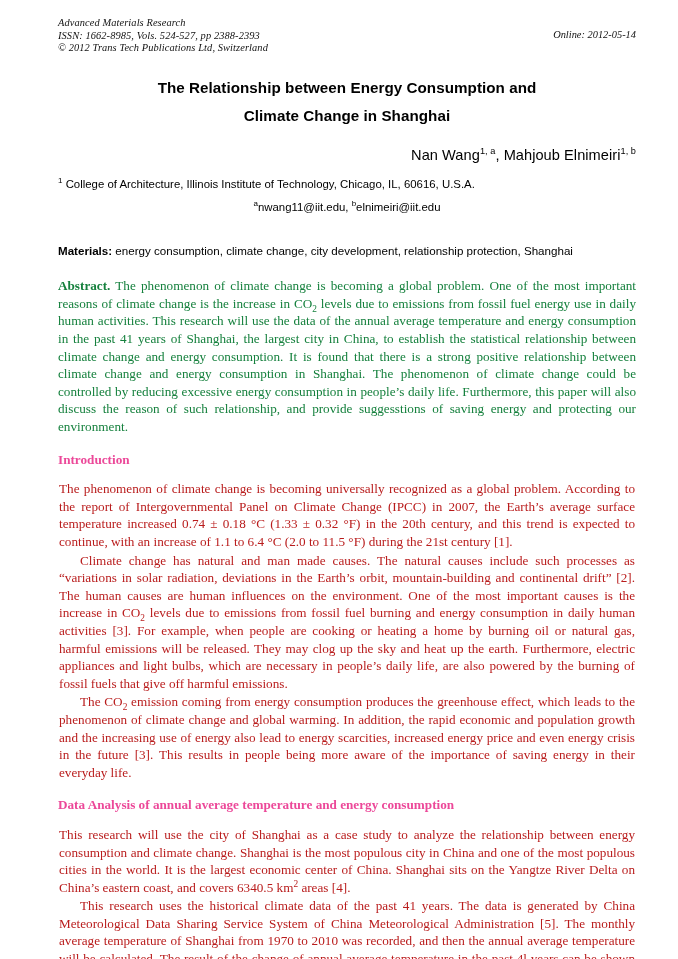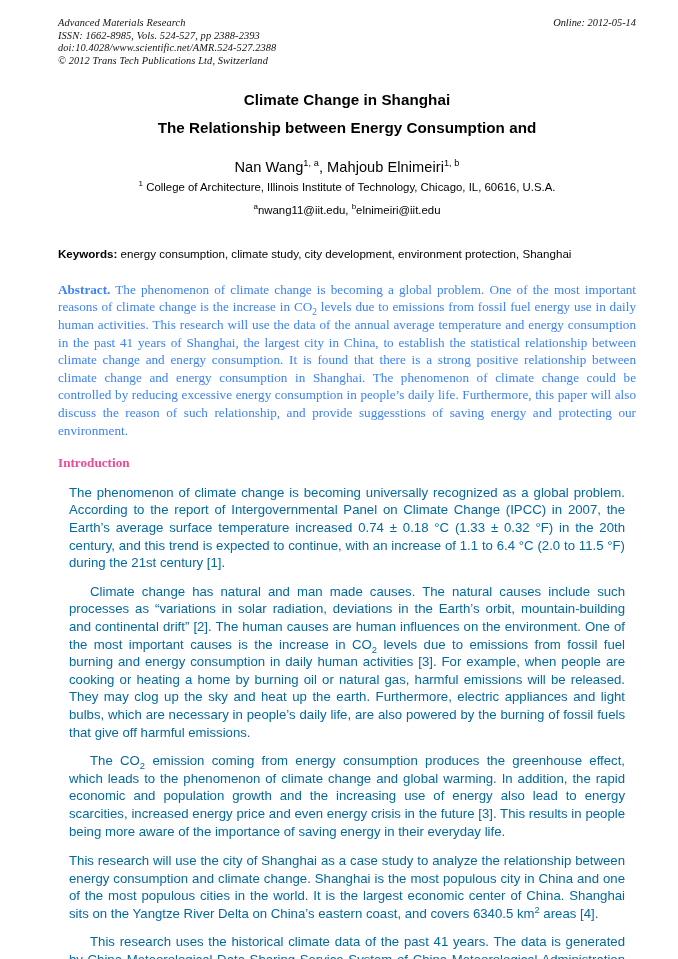--- a/index.html
+++ b/index.html
@@ -36,60 +36,59 @@
     position: relative;
     margin-bottom: 0;
   }
   .journal-header .line {
     white-space: nowrap;
     letter-spacing: 0.1px;
   }
   .online-date {
     position: absolute;
     right: 0;
-    top: 0;
+    top: 12px;
     font-style: italic;
     font-size: 10.4px;
     white-space: nowrap;
   }
 
   
   .title {
     text-align: center;
     font-family: "Liberation Sans", sans-serif;
     font-weight: bold;
     font-size: 15.2px;
     line-height: 28px;
     color: #000;
     margin-top: 19px;
     letter-spacing: 0.05px;
   }
 
   .authors {
-    text-align: center;
+    text-align: right;
     font-family: "Liberation Sans", sans-serif;
     font-size: 14.6px;
     line-height: 20px;
     color: #000;
     margin-top: 15px;
     letter-spacing: 0.05px;
   }
   .authors sup {
     font-size: 9.2px;
     vertical-align: super;
     line-height: 0;
   }
 
   .affiliation {
-    text-align: center;
     font-family: "Liberation Sans", sans-serif;
     font-size: 11.4px;
     line-height: 17px;
     color: #000;
-    margin-top: 2px;
+    margin-top: 11px;
   }
   .affiliation sup {
     font-size: 8px;
     vertical-align: super;
     line-height: 0;
   }
 
   .emails {
     text-align: center;
     font-family: "Liberation Sans", sans-serif;
@@ -117,44 +116,44 @@
     font-weight: bold;
   }
 
   
   .abstract {
     font-family: "Liberation Serif", serif;
     font-size: 13.2px;
     line-height: 17.6px;
     text-align: justify;
     text-justify: inter-word;
-    color: #3b82f6;
+    color: #15803d;
     margin-top: 18px;
   }
   .abstract .ab-label {
     font-weight: bold;
   }
 
   h2.section-heading {
     font-family: "Liberation Serif", serif;
     font-weight: bold;
     font-size: 13.2px;
     line-height: 17.6px;
     margin: 15px 0 0 0;
     color: #ec4899;
   }
 
   p.body {
-    font-family: Liberation Sans, sans-serif;
+    font-family: Liberation Serif, serif;
     font-size: 13.2px;
     line-height: 17.6px;
     text-align: justify;
     text-justify: inter-word;
-    color: #0369a1;
-    margin: 11px;
+    color: #b91c1c;
+    margin: 1px;
   }
   p.body.first {
     margin-top: 12px;
     text-indent: 0;
   }
   p.body.indent {
     text-indent: 21px;
   }
 
   sub.chem {
@@ -169,56 +168,56 @@
   }
 </style>
 </head>
 <body>
 
 <div class="page">
 
   <div class="journal-header">
     <div class="line">Advanced Materials Research</div>
     <div class="line">ISSN: 1662-8985, Vols. 524-527, pp 2388-2393</div>
-    <div class="line">doi:10.4028/www.scientific.net/AMR.524-527.2388</div>
     <div class="line">© 2012 Trans Tech Publications Ltd, Switzerland</div>
     <div class="online-date">Online: 2012-05-14</div>
   </div>
 
   <div class="title">
+    <div>The Relationship between Energy Consumption and</div>
     <div>Climate Change in Shanghai</div>
-    <div>The Relationship between Energy Consumption and</div>
   </div>
 
   <div class="authors">
     <span>Nan Wang</span><sup>1, a</sup><span>, </span><span>Mahjoub Elnimeiri</span><sup>1, b</sup>
   </div>
 
   <div class="affiliation">
     <sup>1</sup> <span>College of Architecture, Illinois Institute of Technology, Chicago, IL, 60616, U.S.A.</span>
   </div>
 
   <div class="emails">
     <sup>a</sup><span>nwang11@iit.edu,</span> <sup>b</sup><span>elnimeiri@iit.edu</span>
   </div>
 
   <div class="keywords">
-    <span class="kw-label">Keywords:</span> <span>energy consumption, climate study, city development, environment protection, Shanghai</span>
+    <span class="kw-label">Materials:</span> <span>energy consumption, climate change, city development, relationship protection, Shanghai</span>
   </div>
 
   <div class="abstract">
     <span class="ab-label">Abstract.</span> <span>The phenomenon of climate change is becoming a global problem. One of the most important reasons of climate change is the increase in CO</span><sub class="chem">2</sub><span> levels due to emissions from fossil fuel energy use in daily human activities. This research will use the data of the annual average temperature and energy consumption in the past 41 years of Shanghai, the largest city in China, to establish the statistical relationship between climate change and energy consumption. It is found that there is a strong positive relationship between climate change and energy consumption in Shanghai. The phenomenon of climate change could be controlled by reducing excessive energy consumption in people’s daily life. Furthermore, this paper will also discuss the reason of such relationship, and provide suggesstions of saving energy and protecting our environment.</span>
   </div>
 
   <h2 class="section-heading">Introduction</h2>
 
   <p class="body first">The phenomenon of climate change is becoming universally recognized as a global problem. According to the report of Intergovernmental Panel on Climate Change (IPCC) in 2007, the Earth’s average surface temperature increased 0.74 ± 0.18 °C (1.33 ± 0.32 °F) in the 20th century, and this trend is expected to continue, with an increase of 1.1 to 6.4 °C (2.0 to 11.5 °F) during the 21st century [1].</p>
 
   <p class="body indent"><span>Climate change has natural and man made causes. The natural causes include such processes as “variations in solar radiation, deviations in the Earth’s orbit, mountain-building and continental drift” [2]. The human causes are human influences on the environment. One of the most important causes is the increase in CO</span><sub class="chem">2</sub><span> levels due to emissions from fossil fuel burning and energy consumption in daily human activities [3]. For example, when people are cooking or heating a home by burning oil or natural gas, harmful emissions will be released. They may clog up the sky and heat up the earth. Furthermore, electric appliances and light bulbs, which are necessary in people’s daily life, are also powered by the burning of fossil fuels that give off harmful emissions.</span></p>
 
   <p class="body indent"><span>The CO</span><sub class="chem">2</sub><span> emission coming from energy consumption produces the greenhouse effect, which leads to the phenomenon of climate change and global warming. In addition, the rapid economic and population growth and the increasing use of energy also lead to energy scarcities, increased energy price and even energy crisis in the future [3]. This results in people being more aware of the importance of saving energy in their everyday life.</span></p>
 
+  <h2 class="section-heading">Data Analysis of annual average temperature and energy consumption</h2>
 
   <p class="body first"><span>This research will use the city of Shanghai as a case study to analyze the relationship between energy consumption and climate change. Shanghai is the most populous city in China and one of the most populous cities in the world. It is the largest economic center of China. Shanghai sits on the Yangtze River Delta on China’s eastern coast, and covers 6340.5 km</span><sup class="unit">2</sup><span>  areas [4].</span></p>
 
   <p class="body indent">This research uses the historical climate data of the past 41 years. The data is generated by China Meteorological Data Sharing Service System of China Meteorological Administration [5]. The monthly average temperature of Shanghai from 1970 to 2010 was recorded, and then the annual average temperature will be calculated. The result of the change of annual average temperature in the past 4l years can be shown clearly in Fig. 1.</p>
 
 </div>
 
 </body></html>

